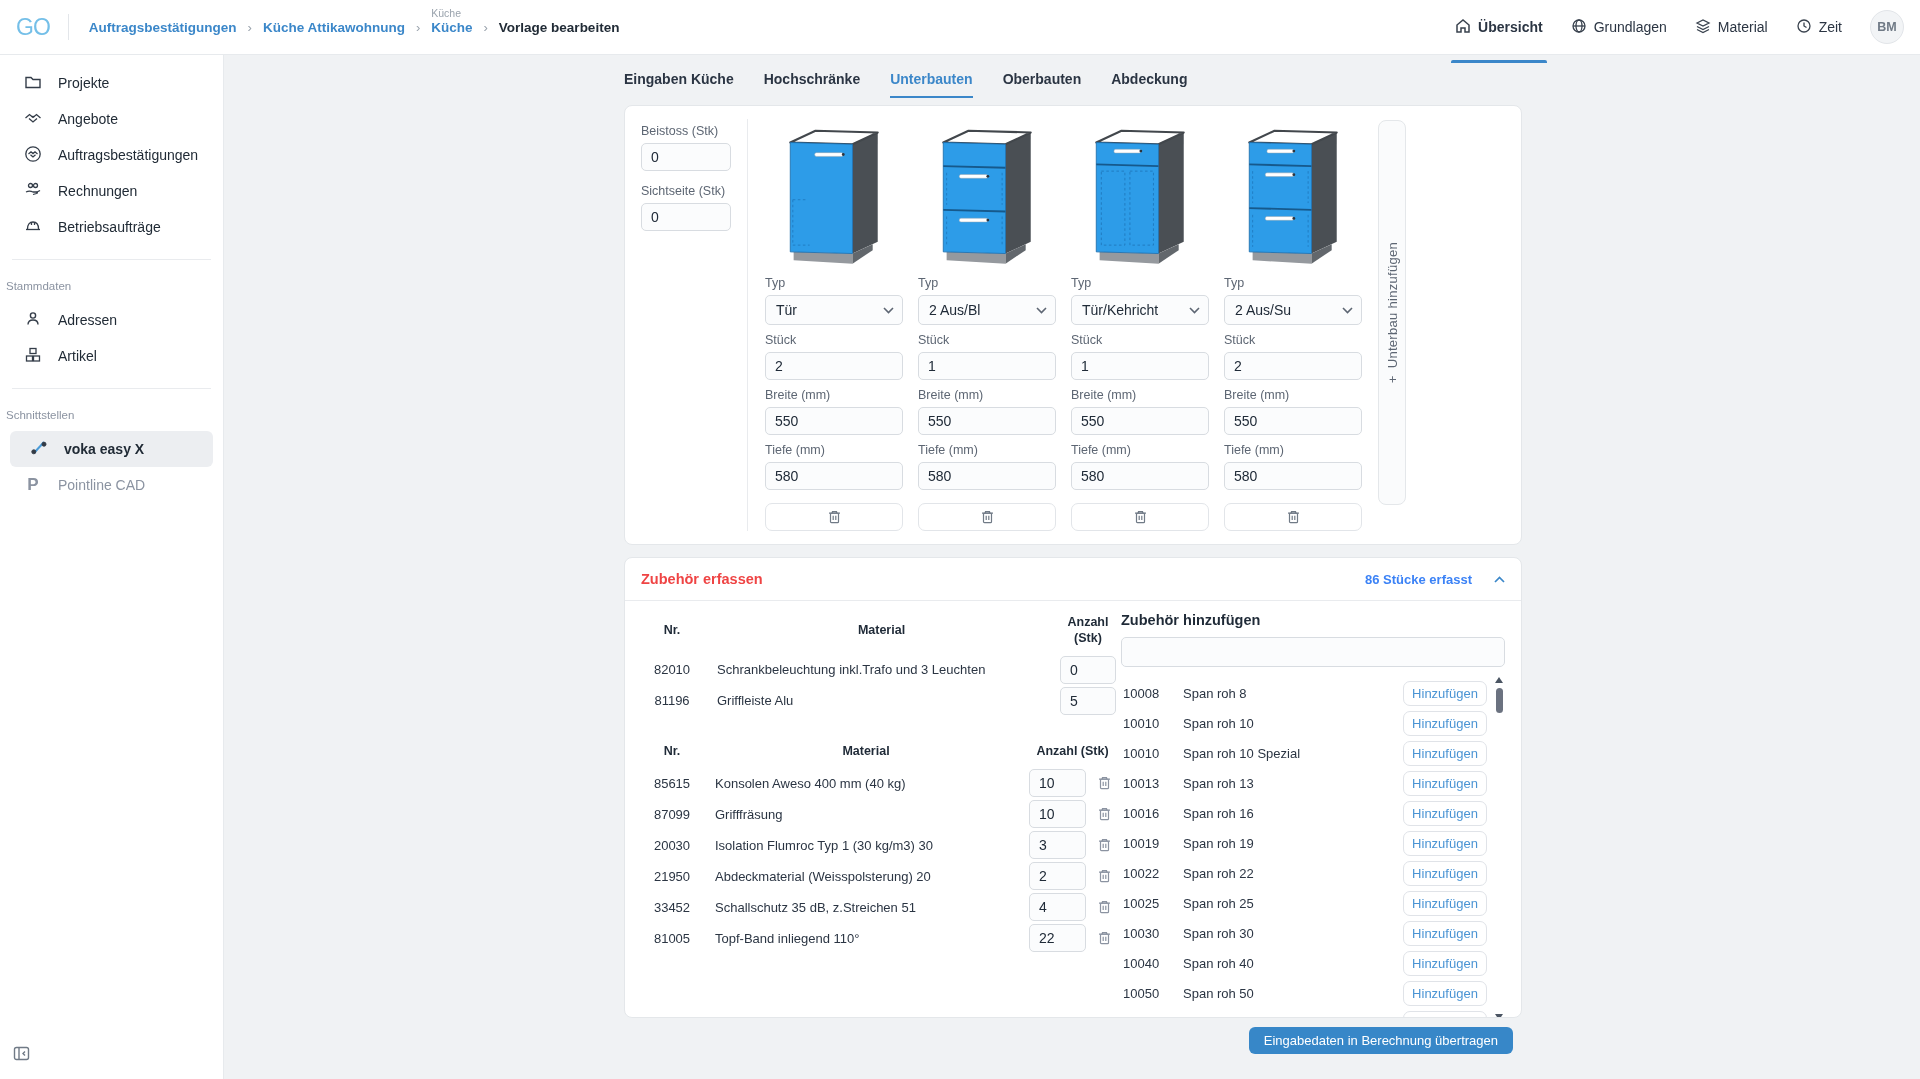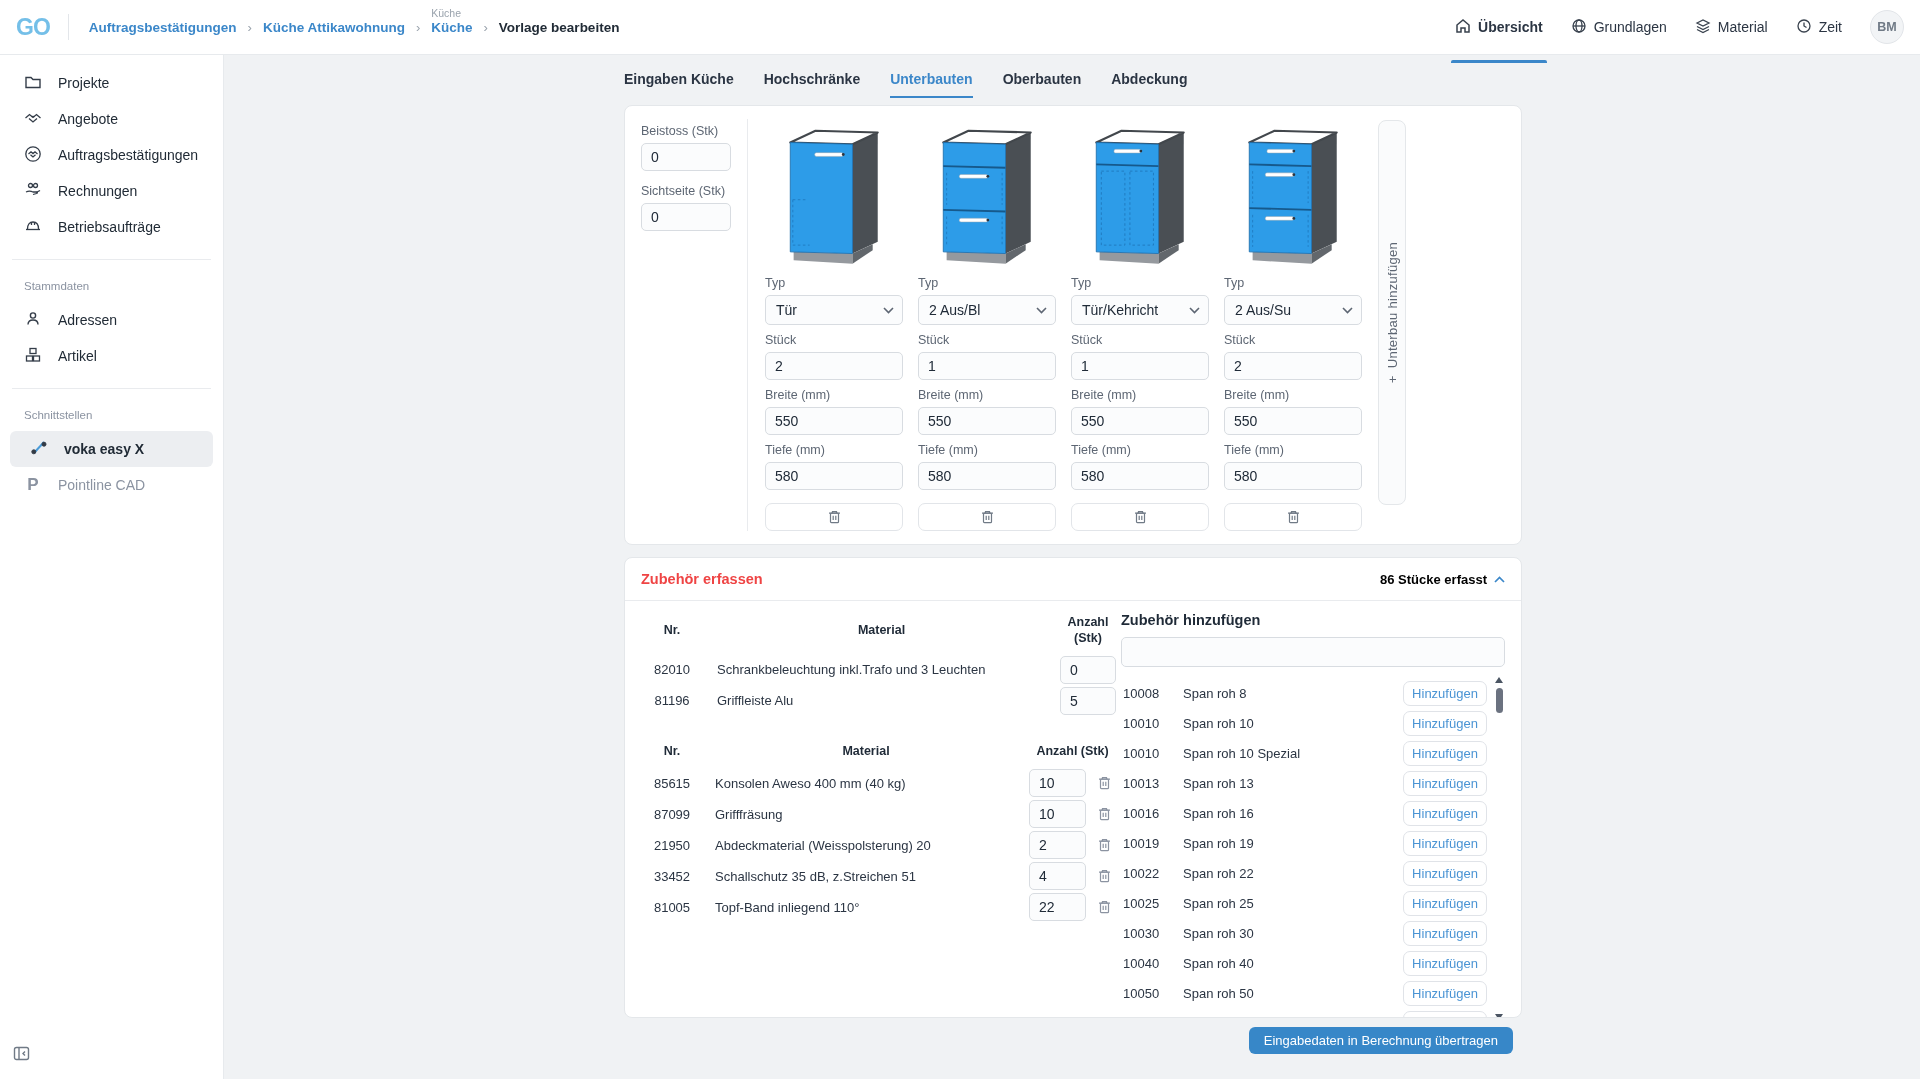--- a/index.html
+++ b/index.html
@@ -1,40 +1,40 @@
 <!DOCTYPE html>
 <html><head>
 <meta charset="utf-8">
 <style>
   * { margin:0; padding:0; box-sizing:border-box; }
   html,body { width:1920px; height:1079px; font-family:"Liberation Sans", sans-serif; background:#fff; overflow:hidden; color:#212b36; }
 
   
   .topbar { position:absolute; left:0; top:0; right:0; height:55px; background:#fff; border-bottom:1px solid #e7eaed; display:flex; align-items:center; z-index:20; }
-  .logo { font-size:23px; font-weight:700; color:#74bfe8; letter-spacing:-1px; margin:0 18px 0 16px; }
+  .logo { font-size:23px; font-weight:400; color:#74bfe8; letter-spacing:-1px; margin:0 18px 0 16px; }
   .tb-divider { width:1px; height:26px; background:#e3e6ea; margin-right:20px; }
   .crumbs { display:flex; align-items:center; gap:11px; font-size:13.5px; }
   .crumb-link { color:#3b87c9; font-weight:600; cursor:pointer; }
   .crumb-sep { color:#9aa3ad; font-size:13px; }
   .crumb-stack { position:relative; }
   .crumb-sup { position:absolute; top:-13px; left:0; font-size:10.5px; color:#9aa3ad; font-weight:400; white-space:nowrap; }
   .crumb-current { color:#212b36; font-weight:700; }
   .topnav { margin-left:auto; display:flex; align-items:center; gap:28px; padding-right:16px; }
   .topnav-item { position:relative; height:72px; display:flex; align-items:center; gap:7px; font-size:14px; color:#2b3543; cursor:pointer; }
   .topnav-item svg { stroke:#39424e; }
   .topnav-item.active { font-weight:700; }
   .topnav-item.active::after { content:""; position:absolute; left:-4px; right:-4px; bottom:0; height:3px; background:#3b87c9; border-radius:2px 2px 0 0; }
   .avatar { width:34px; height:34px; border-radius:50%; background:#f2f4f6; border:1px solid #e2e5e9; color:#707a86; font-size:12.5px; font-weight:600; display:flex; align-items:center; justify-content:center; }
 
   
   .sidebar { position:absolute; left:0; top:55px; bottom:0; width:224px; background:#fff; border-right:1px solid #e7eaed; padding-top:10px; z-index:10; }
   .side-item { display:flex; align-items:center; gap:16px; height:36px; padding-left:24px; font-size:14px; color:#212b36; cursor:pointer; }
   .side-item svg { stroke:#343d49; flex-shrink:0; }
   .side-sec-divider { height:1px; background:#e9ebee; margin:14px 12px; }
-  .side-sec-title { font-size:11.5px; color:#8b93a1; padding-left:24px; margin:20px 0 10px; }
+  .side-sec-title { font-size:11.5px; color:#8b93a1; padding-left:6px; margin:20px 0 10px; }
   .side-item.active-int { background:#eceef1; border-radius:6px; margin:0 10px; padding-left:20px; font-weight:700; }
   .side-item.dim { color:#8b93a1; }
   .p-glyph { font-size:17px; font-weight:700; color:#8b93a1; width:18px; text-align:center; }
   .collapse-btn { position:absolute; left:13px; bottom:13px; cursor:pointer; }
 
   
   .main { position:absolute; left:224px; top:55px; right:0; bottom:0; background:#f0f2f4; }
   .content { position:absolute; left:400px; top:0; width:898px; }
 
   .tabs { display:flex; gap:30px; margin-top:16px; }
@@ -59,21 +59,21 @@
   .sel { position:relative; height:30px; border:1px solid #d8dce1; border-radius:5px; background:#fbfcfd; display:flex; align-items:center; padding:0 10px; font-size:14px; color:#202b38; cursor:pointer; }
   .sel svg { position:absolute; right:8px; }
   .trash-btn { margin-top:13px; height:28px; width:100%; border:1px solid #e2e5e9; border-radius:7px; background:#fff; display:flex; align-items:center; justify-content:center; cursor:pointer; }
   .add-vert { width:28px; height:385px; margin-left:16px; margin-top:1px; border:1px solid #e4e7ea; border-radius:8px; background:#fafbfc; display:flex; align-items:center; justify-content:center; cursor:pointer; flex-shrink:0; }
   .add-vert-inner { writing-mode:vertical-rl; transform:rotate(180deg); font-size:13px; color:#5d6673; letter-spacing:.3px; display:flex; align-items:center; gap:7px; }
 
   
   .panel2 { margin-top:12px; height:461px; overflow:hidden; }
   .p2-header { height:43px; border-bottom:1px solid #e9ebee; display:flex; align-items:center; justify-content:space-between; padding:0 16px; }
   .p2-title { font-size:14.5px; font-weight:700; color:#ef4444; }
-  .p2-count { font-size:13px; font-weight:600; color:#000000; display:flex; align-items:center; gap:7px; cursor:pointer; }
+  .p2-count { font-size:13px; font-weight:600; color:#3b82f6; display:flex; align-items:center; gap:22px; cursor:pointer; }
   .p2-body { display:flex; padding:10px 16px 0; }
   .acc-left { width:475px; flex-shrink:0; }
   .t-grid1 { display:grid; grid-template-columns:62px 1fr 56px; column-gap:8px; align-items:center; }
   .t-grid2 { display:grid; grid-template-columns:62px 1fr 57px 24px; column-gap:6px; align-items:center; }
   .th { font-size:12.5px; font-weight:700; color:#1f2a37; text-align:center; line-height:1.25; }
   .th.span34 { grid-column:3/5; }
   .trow { height:31px; }
   .td-nr { font-size:13px; color:#2b3543; text-align:center; }
   .td-mat { font-size:13px; color:#2b3543; padding-left:6px; }
   .t-grid1 .inp, .t-grid2 .inp { height:28px; }
@@ -477,20 +477,32 @@
             <input class="inp" value="10" style="">
             <button class="row-trash">
                 <svg width="13" height="14" viewBox="0 0 13 14" fill="none" stroke="#8b93a1" stroke-width="1.2">
                   <path d="M1 3.2 H12 M4.5 3 V1.5 H8.5 V3"></path>
                   <rect x="2.5" y="3.2" width="8" height="9.5" rx="1"></rect>
                   <path d="M5.2 5.8 V10 M7.8 5.8 V10"></path>
                 </svg>
               </button>
           </div>
           <div class="t-grid2 trow">
+            <div class="td-nr">20030</div>
+            <div class="td-mat">Isolation Flumroc Typ 1 (30 kg/m3) 30</div>
+            <input class="inp" value="3" style="">
+            <button class="row-trash">
+                <svg width="13" height="14" viewBox="0 0 13 14" fill="none" stroke="#8b93a1" stroke-width="1.2">
+                  <path d="M1 3.2 H12 M4.5 3 V1.5 H8.5 V3"></path>
+                  <rect x="2.5" y="3.2" width="8" height="9.5" rx="1"></rect>
+                  <path d="M5.2 5.8 V10 M7.8 5.8 V10"></path>
+                </svg>
+              </button>
+          </div>
+          <div class="t-grid2 trow">
             <div class="td-nr">21950</div>
             <div class="td-mat">Abdeckmaterial (Weisspolsterung) 20</div>
             <input class="inp" value="2" style="">
             <button class="row-trash">
                 <svg width="13" height="14" viewBox="0 0 13 14" fill="none" stroke="#8b93a1" stroke-width="1.2">
                   <path d="M1 3.2 H12 M4.5 3 V1.5 H8.5 V3"></path>
                   <rect x="2.5" y="3.2" width="8" height="9.5" rx="1"></rect>
                   <path d="M5.2 5.8 V10 M7.8 5.8 V10"></path>
                 </svg>
               </button>

